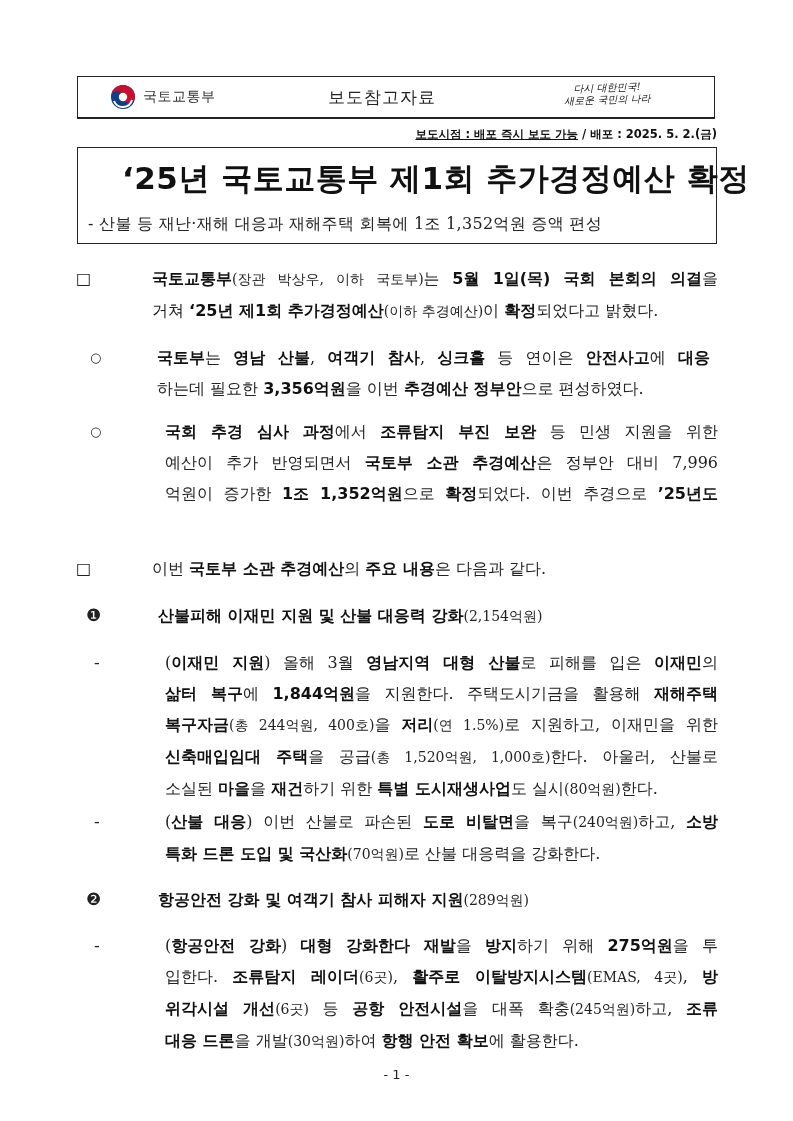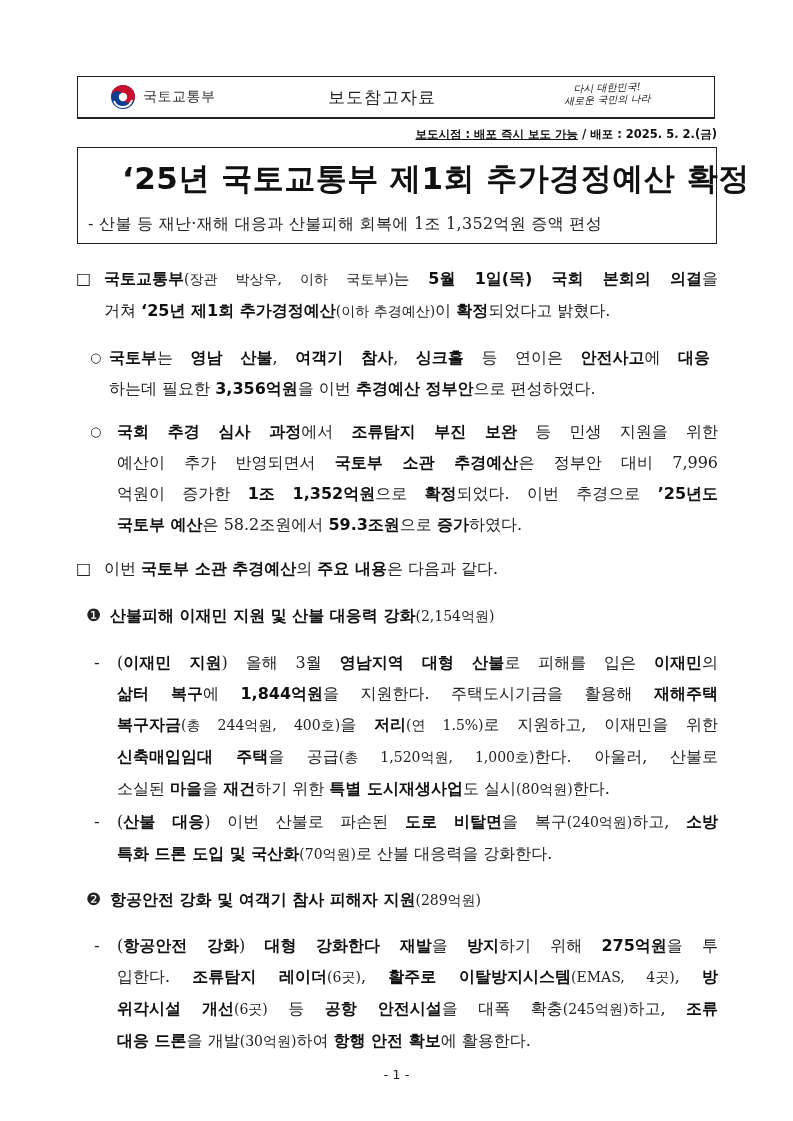--- a/index.html
+++ b/index.html
@@ -20,21 +20,21 @@
   .title-box { position:absolute; left:77px; top:147px; width:638px; height:95px; border:1.5px solid #222; }
   .title { position:absolute; left:0; right:0; top:10px; text-align:center; font-family:"DejaVu Sans",sans-serif; font-weight:bold; font-size:31px; letter-spacing:0.5px; color:#111; white-space:nowrap;margin-left:44px; }
   .subtitle { position:absolute; left:10px; top:66px; font-family:"DejaVu Serif",serif; font-size:16px; color:#222; white-space:nowrap; letter-spacing:0.3px; }
 
   
   .para { position:absolute; font-size:16px; line-height:31px; color:#222; }
   .para .b { font-family:"DejaVu Sans",sans-serif; font-weight:bold; color:#111; }
   .para .r { font-family:"DejaVu Serif",serif; font-weight:normal; }
   .para .s { font-family:"DejaVu Serif",serif; font-size:14px; }
   .bullet { position:absolute; font-family:"DejaVu Sans",sans-serif; font-size:16px; line-height:31px; color:#222; }
-  .line { white-space:nowrap; display:block; text-align:justify; text-align-last:justify; }
+  .line { white-space:nowrap; display:block; text-align:justify; text-align-last:justify;margin-left:48px; }
   .line.last { text-align-last:left; }
 
   .page-num { position:absolute; left:0; right:0; top:1067px; text-align:center; font-family:"DejaVu Sans",sans-serif; font-size:13px; color:#222; }
 </style>
 </head>
 <body>
 
 <div class="header-box">
   <div class="logo">
     <svg class="logo-mark" viewBox="0 0 26 26">
@@ -51,41 +51,40 @@
     <div>새로운 국민의 나라</div>
   </div>
 </div>
 
 <div class="release-line">
   <span class="u">보도시점 : 배포 즉시 보도 가능</span><span> / </span><span>배포 : 2025. 5. 2.(금)</span>
 </div>
 
 <div class="title-box">
   <div class="title">‘25년 국토교통부 제1회 추가경정예산 확정</div>
-  <div class="subtitle">- 산불 등 재난·재해 대응과 산불피해 회복에 1조 1,352억원 증액 편성</div>
+  <div class="subtitle">- 산불 등 재난·재해 대응과 재해주택 회복에 1조 1,352억원 증액 편성</div>
 </div>
 
 <div class="bullet" style="left:76px; top:263px;">□</div>
 <div class="para" style="left:104px; top:263px; width:614px;">
     <span class="line"><span class="b">국토교통부</span><span class="s">(장관 박상우, 이하 국토부)</span><span class="r">는 </span><span class="b">5월 1일(목) 국회 본회의 의결</span><span class="r">을</span></span>
     <span class="line last"><span class="r">거쳐 </span><span class="b">‘25년 제1회 추가경정예산</span><span class="s">(이하 추경예산)</span><span class="r">이 </span><span class="b">확정</span><span class="r">되었다고 밝혔다.</span></span>
   </div>
 
 <div class="bullet" style="left:90px; top:342px; font-size:13px;">○</div>
 <div class="para" style="left:109px; top:342px; width:601px;">
     <span class="line"><span class="b">국토부</span><span class="r">는 </span><span class="b">영남 산불</span><span class="r">, </span><span class="b">여객기 참사</span><span class="r">, </span><span class="b">싱크홀</span><span class="r"> 등 연이은 </span><span class="b">안전사고</span><span class="r">에 </span><span class="b">대응</span></span>
     <span class="line last"><span class="r">하는데 필요한 </span><span class="b">3,356억원</span><span class="r">을 이번 </span><span class="b">추경예산 정부안</span><span class="r">으로 편성하였다.</span></span>
   </div>
 
 <div class="bullet" style="left:90px; top:416px; font-size:13px;">○</div>
 <div class="para" style="left:117px; top:416px; width:601px;">
     <span class="line"><span class="b">국회 추경 심사 과정</span><span class="r">에서 </span><span class="b">조류탐지 부진 보완</span><span class="r"> 등 민생 지원을 위한</span></span>
     <span class="line"><span class="r">예산이 추가 반영되면서 </span><span class="b">국토부 소관 추경예산</span><span class="r">은 정부안 대비 7,996</span></span>
     <span class="line"><span class="r">억원이 증가한 </span><span class="b">1조 1,352억원</span><span class="r">으로 </span><span class="b">확정</span><span class="r">되었다. 이번 추경으로 </span><span class="b">’25년도</span></span>
-    <span class="line last"><span class="b">국토부 예산</span><span class="r">은 58.2조원에서 </span><span class="b">59.3조원</span><span class="r">으로 </span><span class="b">증가</span><span class="r">하였다.</span></span>
   </div>
 
 <div class="bullet" style="left:76px; top:553px;">□</div>
 <div class="para" style="left:104px; top:553px;">
     <span class="line last"><span class="r">이번 </span><span class="b">국토부 소관 추경예산</span><span class="r">의 </span><span class="b">주요 내용</span><span class="r">은 다음과 같다.</span></span>
   </div>
 
 <div class="bullet" style="left:86px; top:600px; font-size:17px;">❶</div>
 <div class="para" style="left:110px; top:600px;">
     <span class="line last"><span class="b">산불피해 이재민 지원 및 산불 대응력 강화</span><span class="s">(2,154억원)</span></span>

